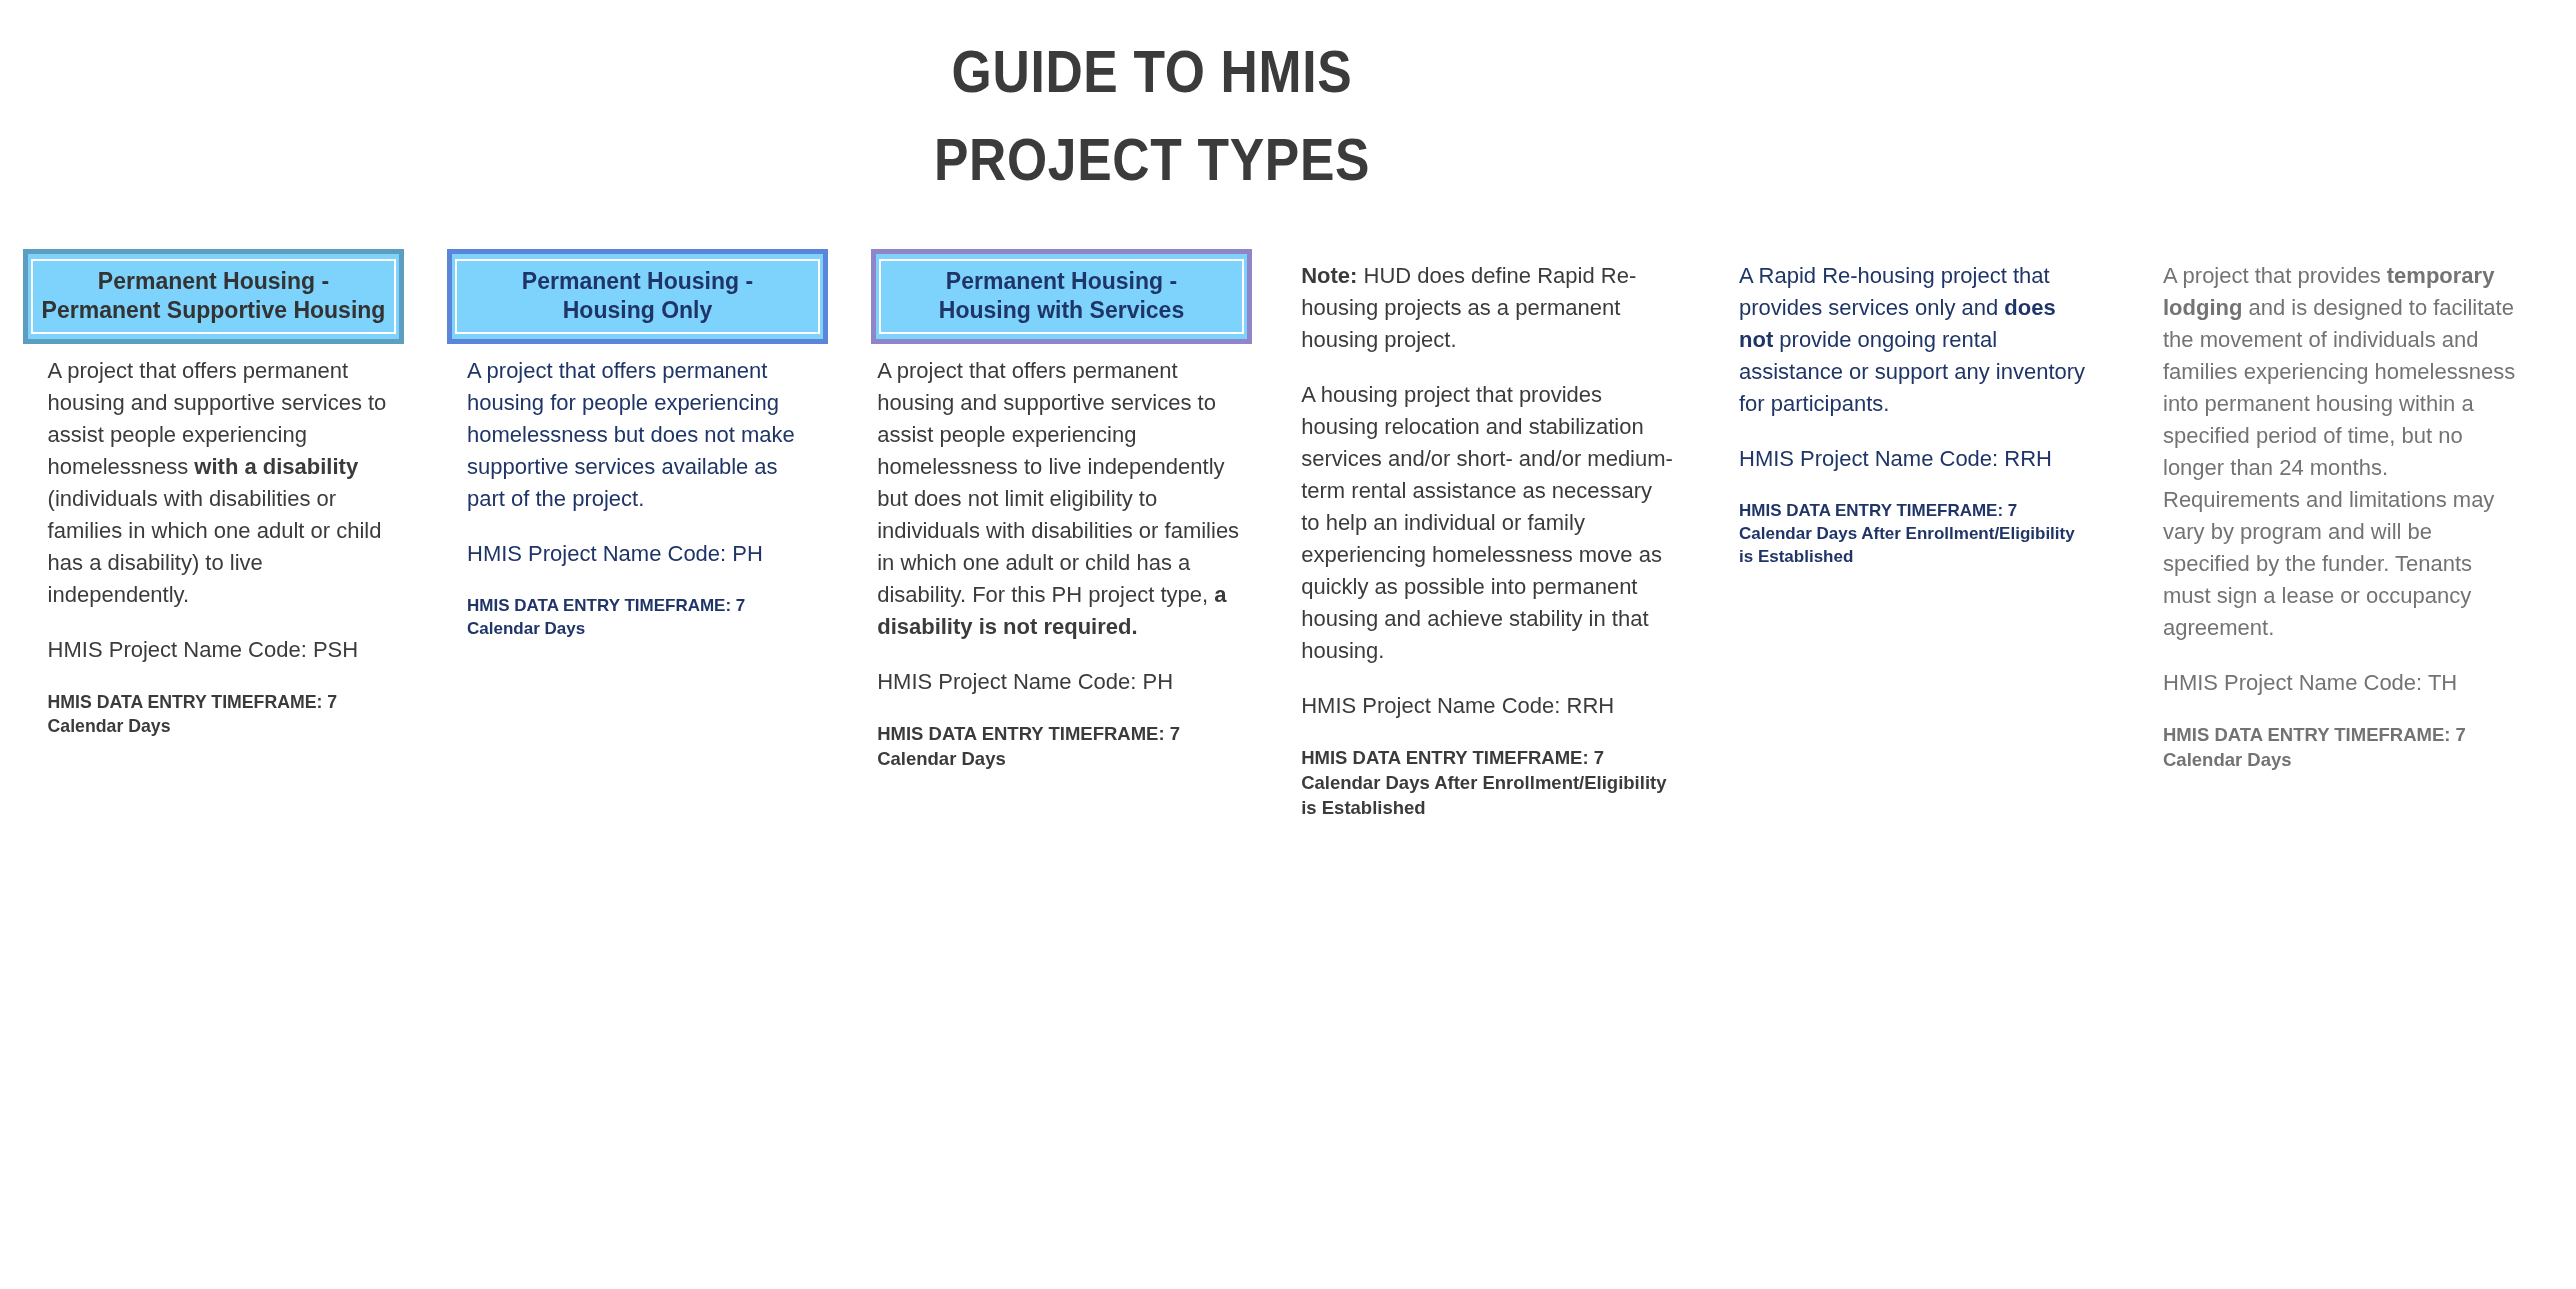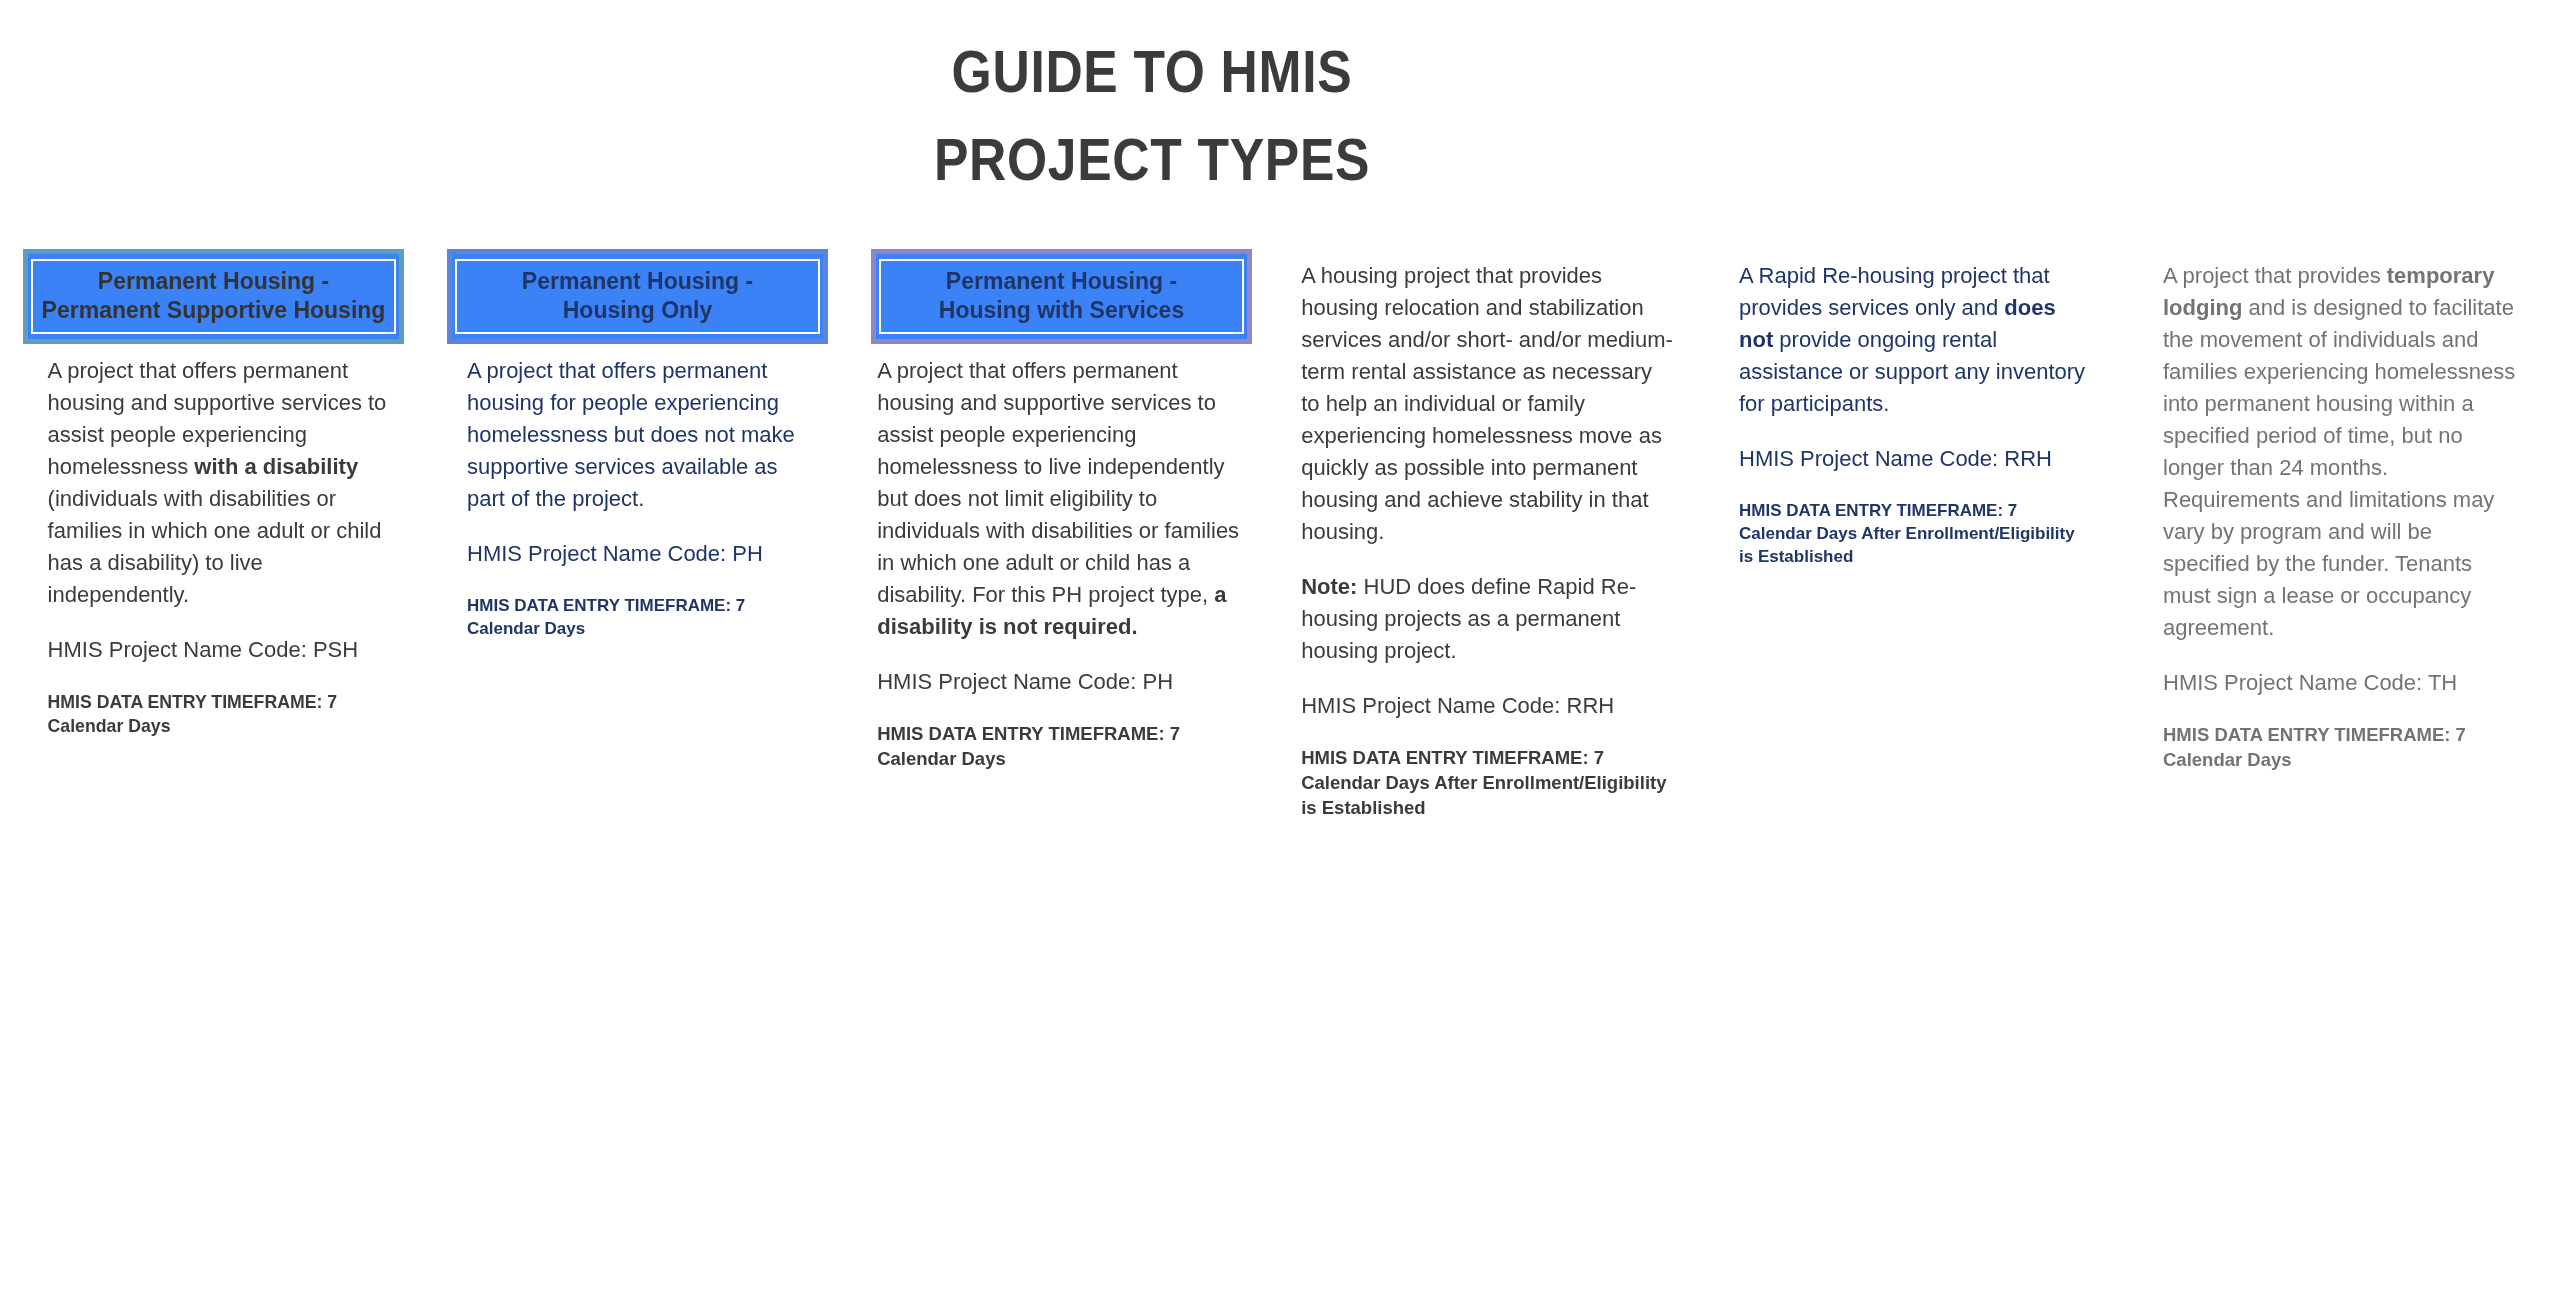--- a/index.html
+++ b/index.html
@@ -50,21 +50,21 @@
   }
   .column {
     width: 381px;
     flex: 0 0 381px;
   }
 
   
   .col-header {
     border-style: solid;
     border-width: 5.4px;
-    background: #3b82f6;
+    background: #7dd3fc;
     padding: 4.6px 3.1px;
     min-height: 71px;
     display: flex;
     align-items: center;
     justify-content: center;
   }
   .col-header-inner {
     border: 2.3px solid #ffffff;
     width: 100%;
     padding: 6.2px 1.5px 7.7px 1.5px;
@@ -190,22 +190,22 @@
       </div>
       <div class="col-body">
         <p class="para"><span>A project that offers permanent housing and supportive services to assist people experiencing homelessness to live independently but does not limit eligibility to individuals with disabilities or families in which one adult or child has a disability.  For this PH project type, </span><b>a disability is not required.</b><span></span></p>
         <p class="para code">HMIS Project Name Code:  PH</p>
         <p class="para timeframe">HMIS DATA ENTRY TIMEFRAME:  7 Calendar Days</p>
       </div>
     </div>
 
     <div class="column c4">
       <div class="col-body">
+        <p class="para"><b>Note:</b><span>  HUD does define Rapid Re-housing projects as a permanent housing project.</span></p>
         <p class="para"><span>A housing project that provides housing relocation and stabilization services and/or short- and/or medium-term rental assistance as necessary to help an individual or family experiencing homelessness move as quickly as possible into permanent housing and achieve stability in that housing.</span></p>
-        <p class="para"><b>Note:</b><span>  HUD does define Rapid Re-housing projects as a permanent housing project.</span></p>
         <p class="para code">HMIS Project Name Code:  RRH</p>
         <p class="para timeframe">HMIS DATA ENTRY TIMEFRAME:  7 Calendar Days After Enrollment/Eligibility is Established</p>
       </div>
     </div>
 
     <div class="column c5">
       <div class="col-body">
         <p class="para"><span>A Rapid Re-housing project that provides services only and </span><b>does not</b><span> provide ongoing rental assistance or support any inventory for participants.</span></p>
         <p class="para code">HMIS Project Name Code:  RRH</p>
         <p class="para timeframe">HMIS DATA ENTRY TIMEFRAME:  7 Calendar Days After Enrollment/Eligibility is Established</p>

